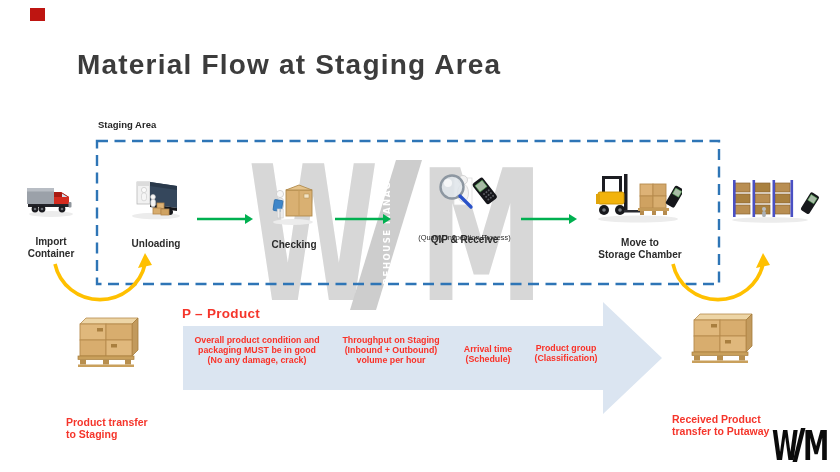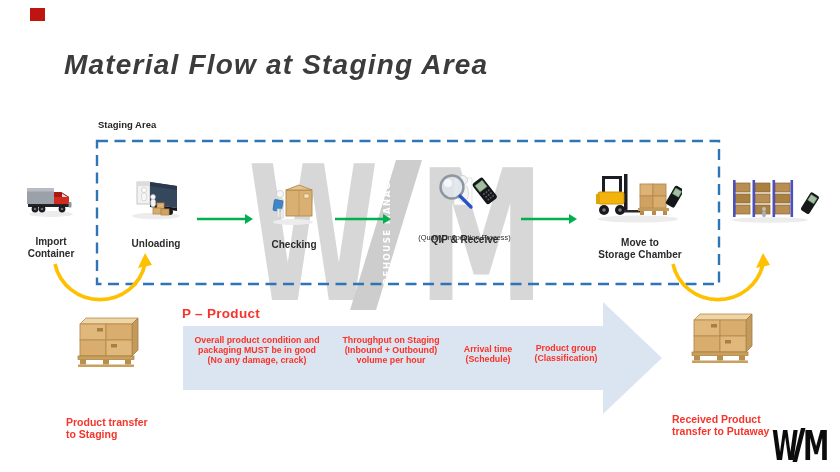--- a/index.html
+++ b/index.html
@@ -30,21 +30,21 @@
   .wm-logo text,.watermark text{font-family:"DejaVu Sans",sans-serif;}
   svg{display:block;}
 </style>
 </head>
 <body>
 
 <div class="canvas">
 
   <div class="abs accent-square" style="left:30px;top:8px;"></div>
 
-  <div class="abs slide-title" style="left:64px;top:49px;font-style:italic;">Material Flow at Staging Area</div>
+  <div class="abs slide-title" style="left:77px;top:49px;">Material Flow at Staging Area</div>
 
   <svg class="abs watermark" style="left:248px;top:160px;" width="320" height="150" viewBox="0 0 320 150">
     <g fill="#D7D7D7">
       <g transform="scale(0.63,1)">
         <text x="0" y="140" font-size="188" font-weight="bold">W</text>
       </g>
       <polygon points="148,0 174,0 128,150 102,150" fill="#CDCDCD"></polygon>
       <g transform="translate(170,4) scale(0.70,1)">
         <text x="0" y="136" font-size="182" font-weight="bold">M</text>
       </g>

